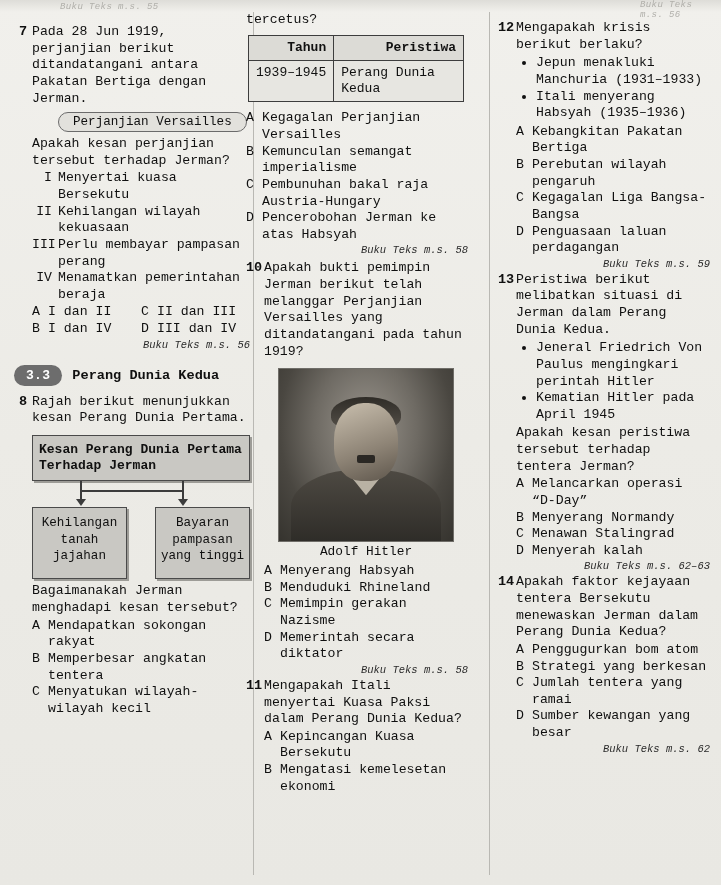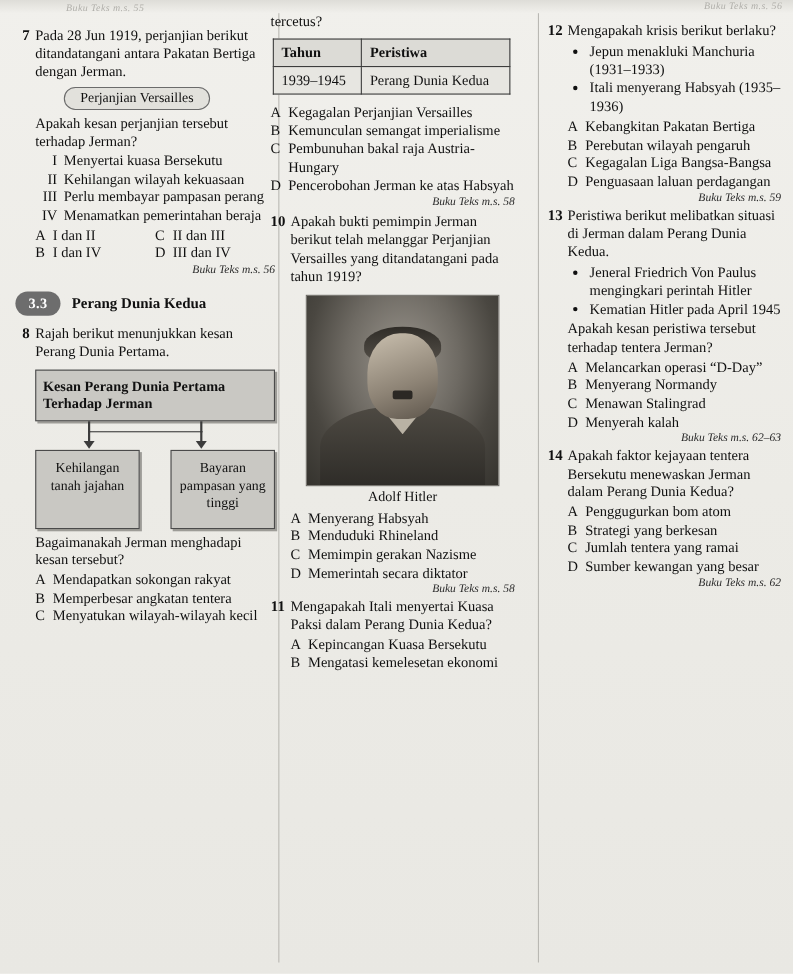--- a/index.html
+++ b/index.html
@@ -10,20 +10,21 @@
     font-family: "Liberation Serif", serif;
     font-size: 13.2px;
     color: #101010;
     position: relative;
     overflow: hidden;
   }
   .page {
     position: relative;
     width: 721px; height: 885px;
     background: linear-gradient(180deg,#f1f0ec 0%, #ecebe6 50%, #e9e8e3 100%);
+    font-family: Liberation Mono, monospace;
   }
   .col {
     position: absolute;
     top: 0;
     padding-top: 6px;
   }
   .col1 { left: 14px; width: 236px; }
   .col2 { left: 246px; width: 222px; }
   .col3 { left: 498px; width: 212px; }
   .vrule { position:absolute; top: 12px; bottom: 10px; width:1px; background:#b9b8b3; }
@@ -100,21 +101,21 @@
 
   
   table.t {
     border-collapse: collapse; width: 216px; margin: 6px 0 8px 2px;
     background:#e7e6e1;
   }
   table.t th, table.t td {
     border: 1.3px solid #3d3d3d; padding: 4px 7px; font-size: 13px;
     vertical-align: top; line-height:1.25;
   }
-  table.t th { font-weight: bold; text-align:left; background:#dcdbd6; }
+  table.t th { font-weight: bold; text-align:right; background:#dcdbd6; }
   table.t td.c { text-align:left; white-space:nowrap;margin-left:16px; }
 
   
   .photo {
     width: 176px; height: 174px; margin: 8px auto 2px auto;
     background:
       radial-gradient(ellipse at 50% 34%, #9a958d 0%, #6e6a63 42%, #4a4741 70%, #35332e 100%);
     border: 1px solid #6f6d68;
     position: relative; overflow: hidden;
   }

